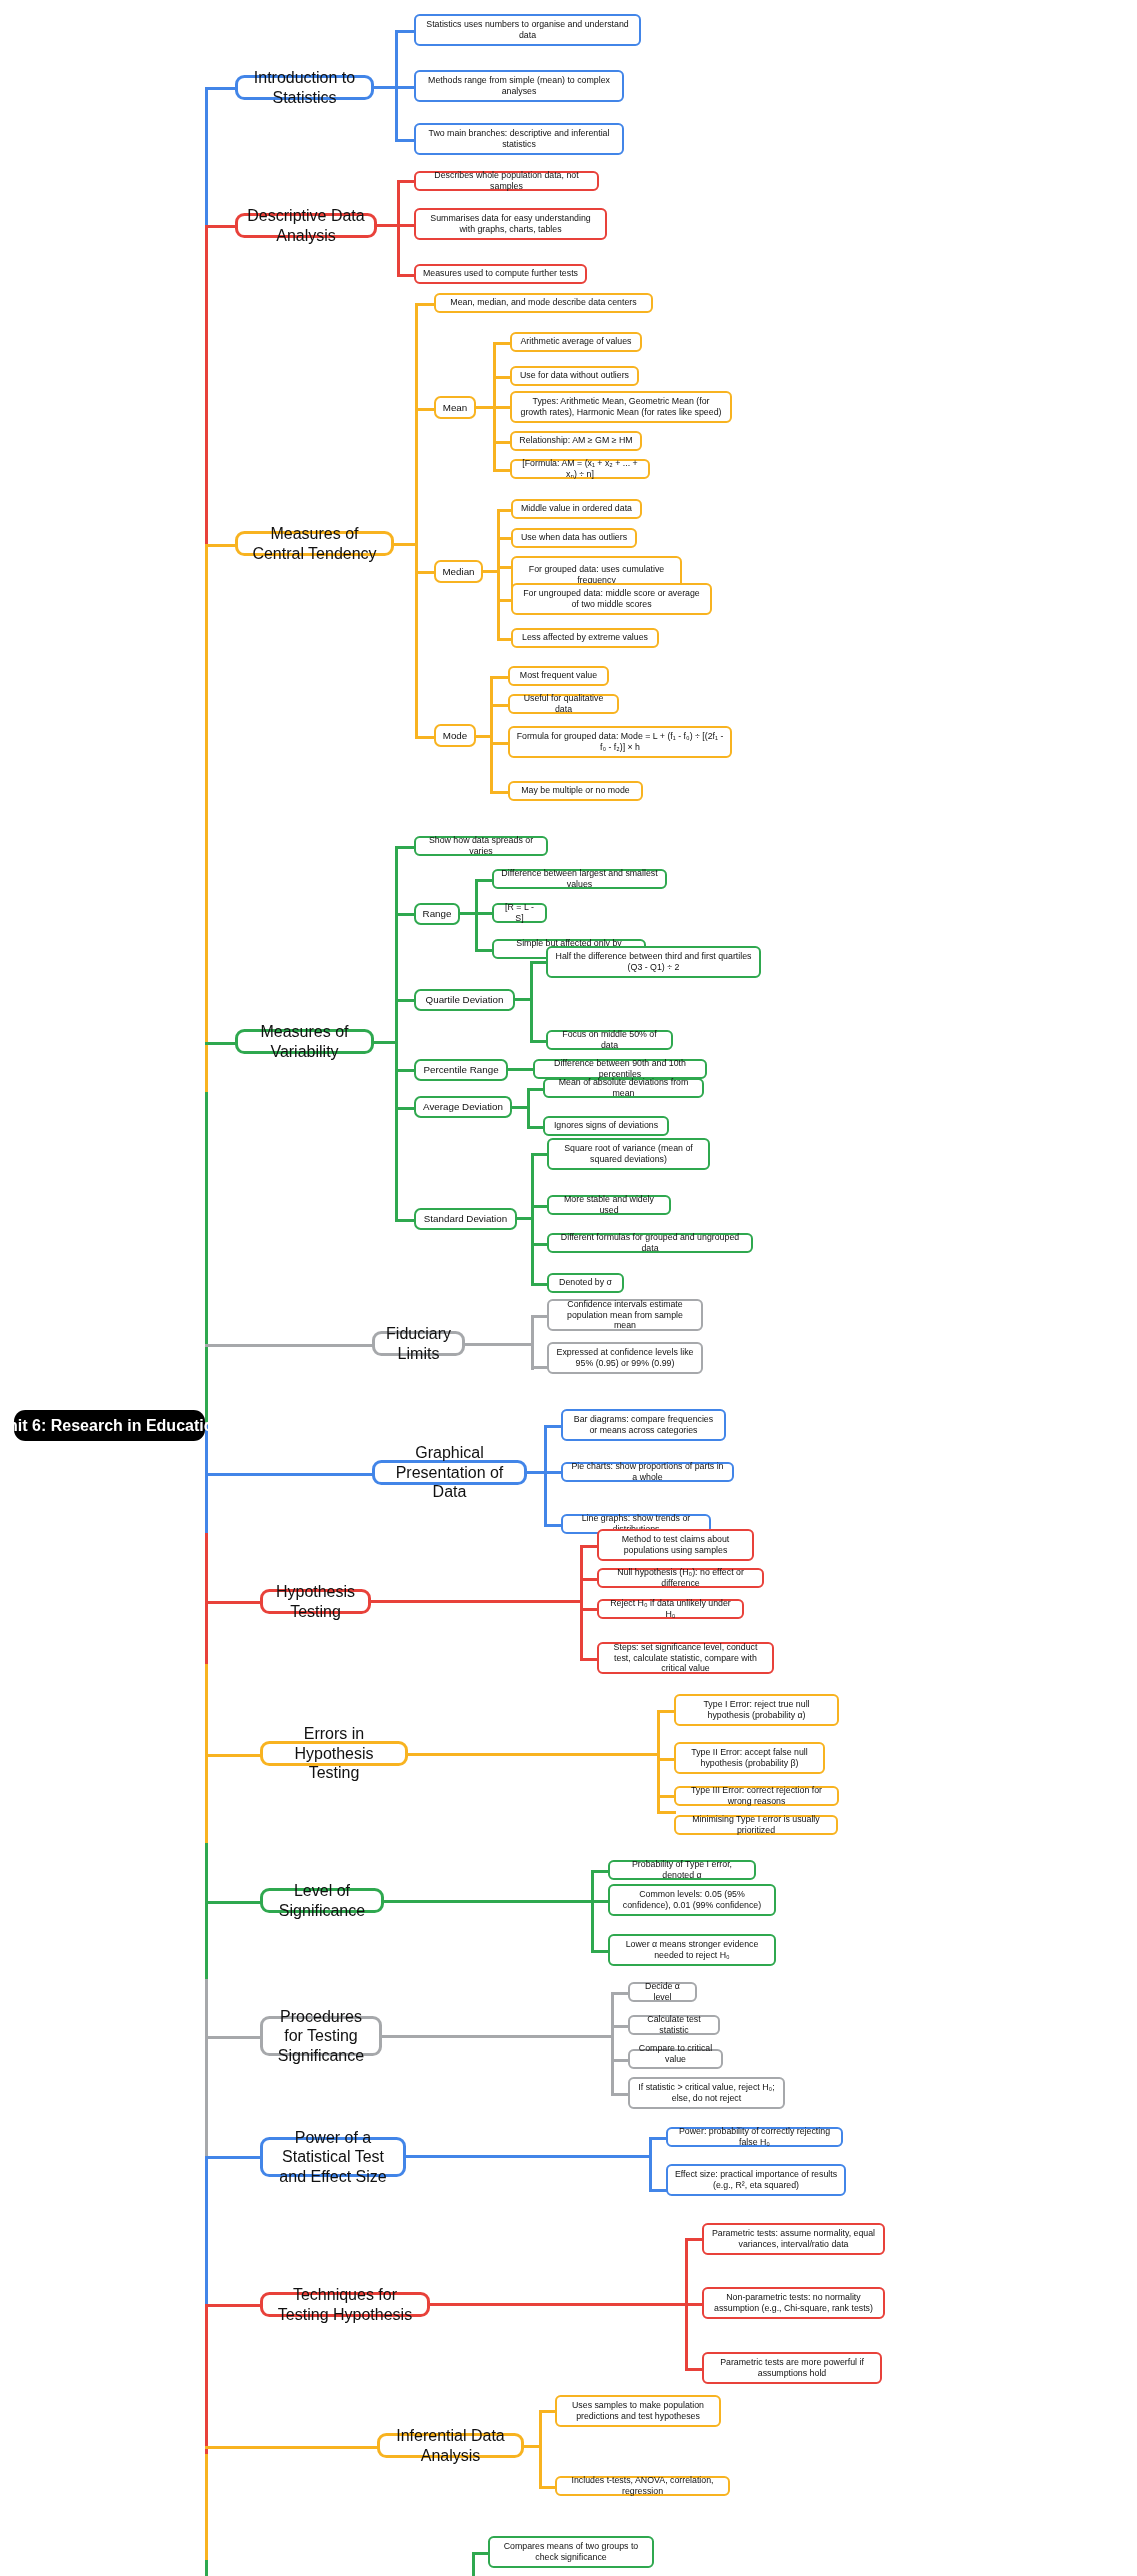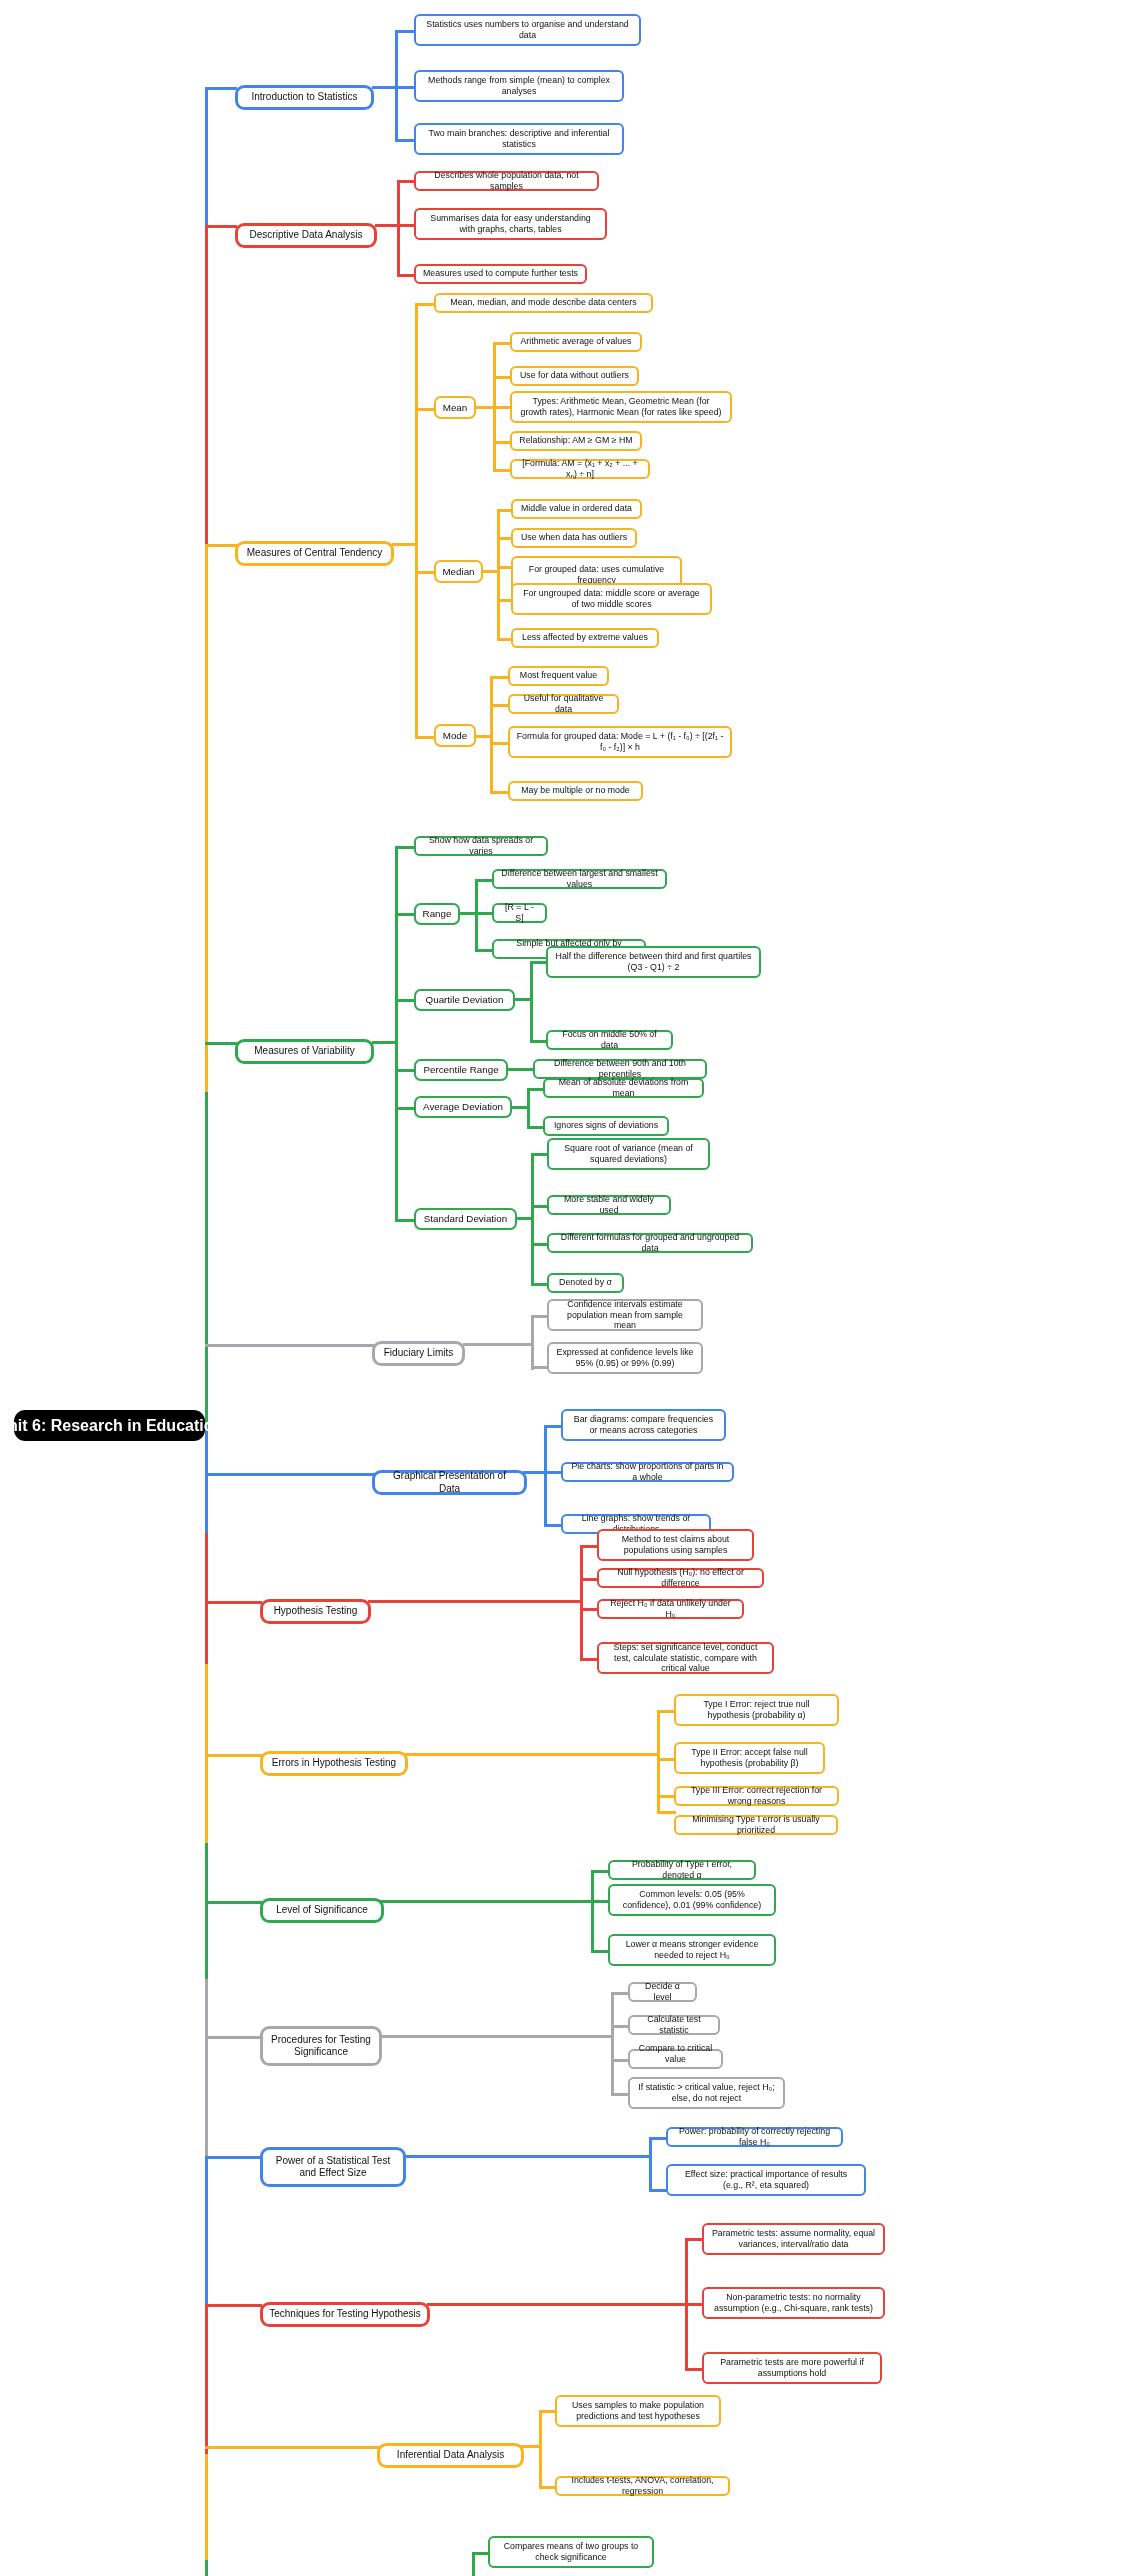--- a/index.html
+++ b/index.html
@@ -24,21 +24,21 @@
     text-align: center;
     background: #ffffff;
     border-style: solid;
     border-width: 2.6px;
     border-radius: 7.2px;
     line-height: 1.22;
     color: #111111;
     padding: 2.1px 6.2px;
     z-index: 3;
   }
-  .node.lvl1 { font-size: 10px; border-radius: 9.3px; border-width: 3.1px; margin-top: 10px; }
+  .node.lvl1 { font-size: 16px; border-radius: 9.3px; border-width: 3.1px; }
   .node.lvl2 { font-size: 9.8px; border-radius: 6.7px; border-width: 2.6px; }
   .node.lvl3 { font-size: 8.8px; border-radius: 5.7px; border-width: 2.1px; }
 
   .c-blue   { border-color: #4285e8; }
   .c-red    { border-color: #e8413a; }
   .c-yellow { border-color: #f8b320; }
   .c-green  { border-color: #2fa84f; }
   .c-gray   { border-color: #a6a8ab; }
 
   
@@ -459,21 +459,21 @@
   </div>
   <div class="ln h b-blue" style="left:403px; top:2155px; width:20.6px;"></div>
   <div class="ln v b-blue" style="left:649px; top:2137px; width:3.1px; height:54px;"></div>
   <div class="ln h b-blue" style="left:403px; top:2155px; width:248px;"></div>
   <div class="ln h b-blue" style="left:649px; top:2137px; width:18.5px;"></div>
   <div class="ln h b-blue" style="left:649px; top:2189px; width:18.5px;"></div>
 
   <div class="node lvl3 c-blue" style="left:666px; top:2127px; width:177px; height:19.6px;">
     <span>Power: probability of correctly rejecting false H₀</span>
   </div>
-  <div class="node lvl3 c-blue" style="left:666px; top:2164px; width:200px; height:32px;">
+  <div class="node lvl3 c-blue" style="left:666px; top:2164px; width:180px; height:32px;">
     <span>Effect size: practical importance of results (e.g., R², eta squared)</span>
   </div>
 
   <div class="ln h b-red" style="left:205px; top:2304px; width:57px;"></div>
   <div class="node lvl1 c-red" style="left:260px; top:2292px; width:170px; height:25px;">
     <span>Techniques for Testing Hypothesis</span>
   </div>
   <div class="ln h b-red" style="left:427px; top:2303px; width:20.6px;"></div>
   <div class="ln v b-red" style="left:685px; top:2238px; width:3.1px; height:133px;"></div>
   <div class="ln h b-red" style="left:427px; top:2303px; width:261px;"></div>

